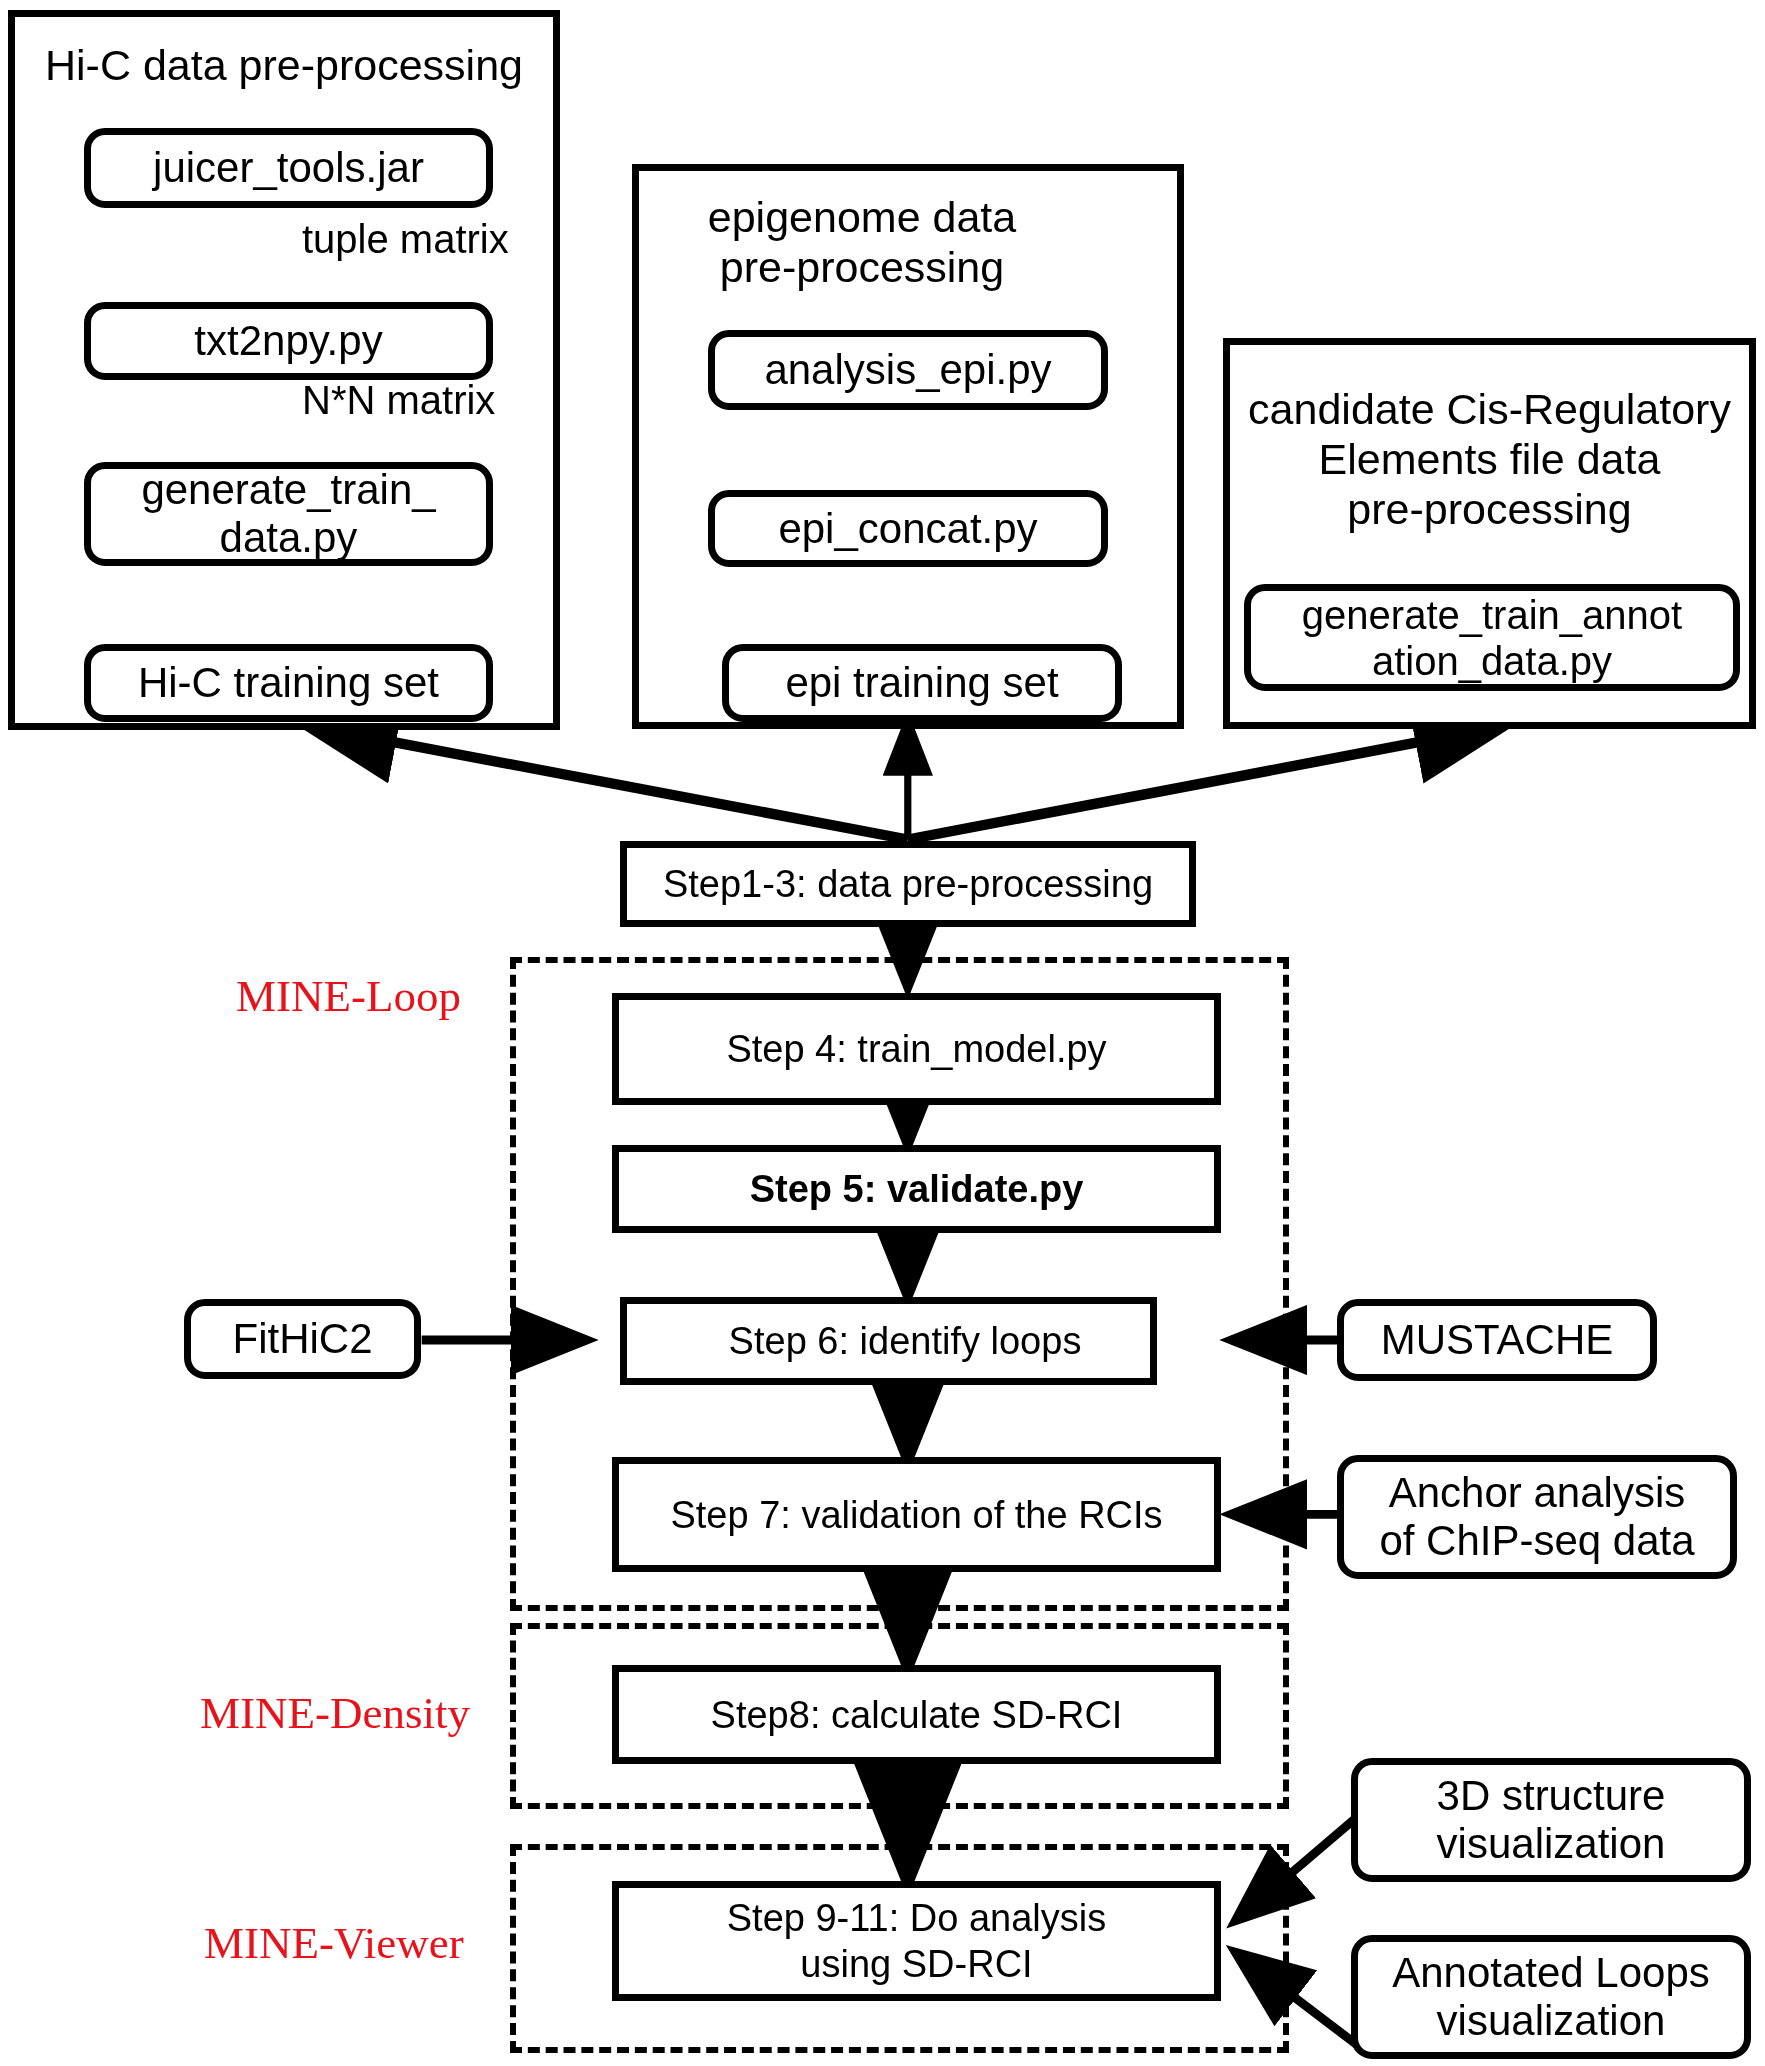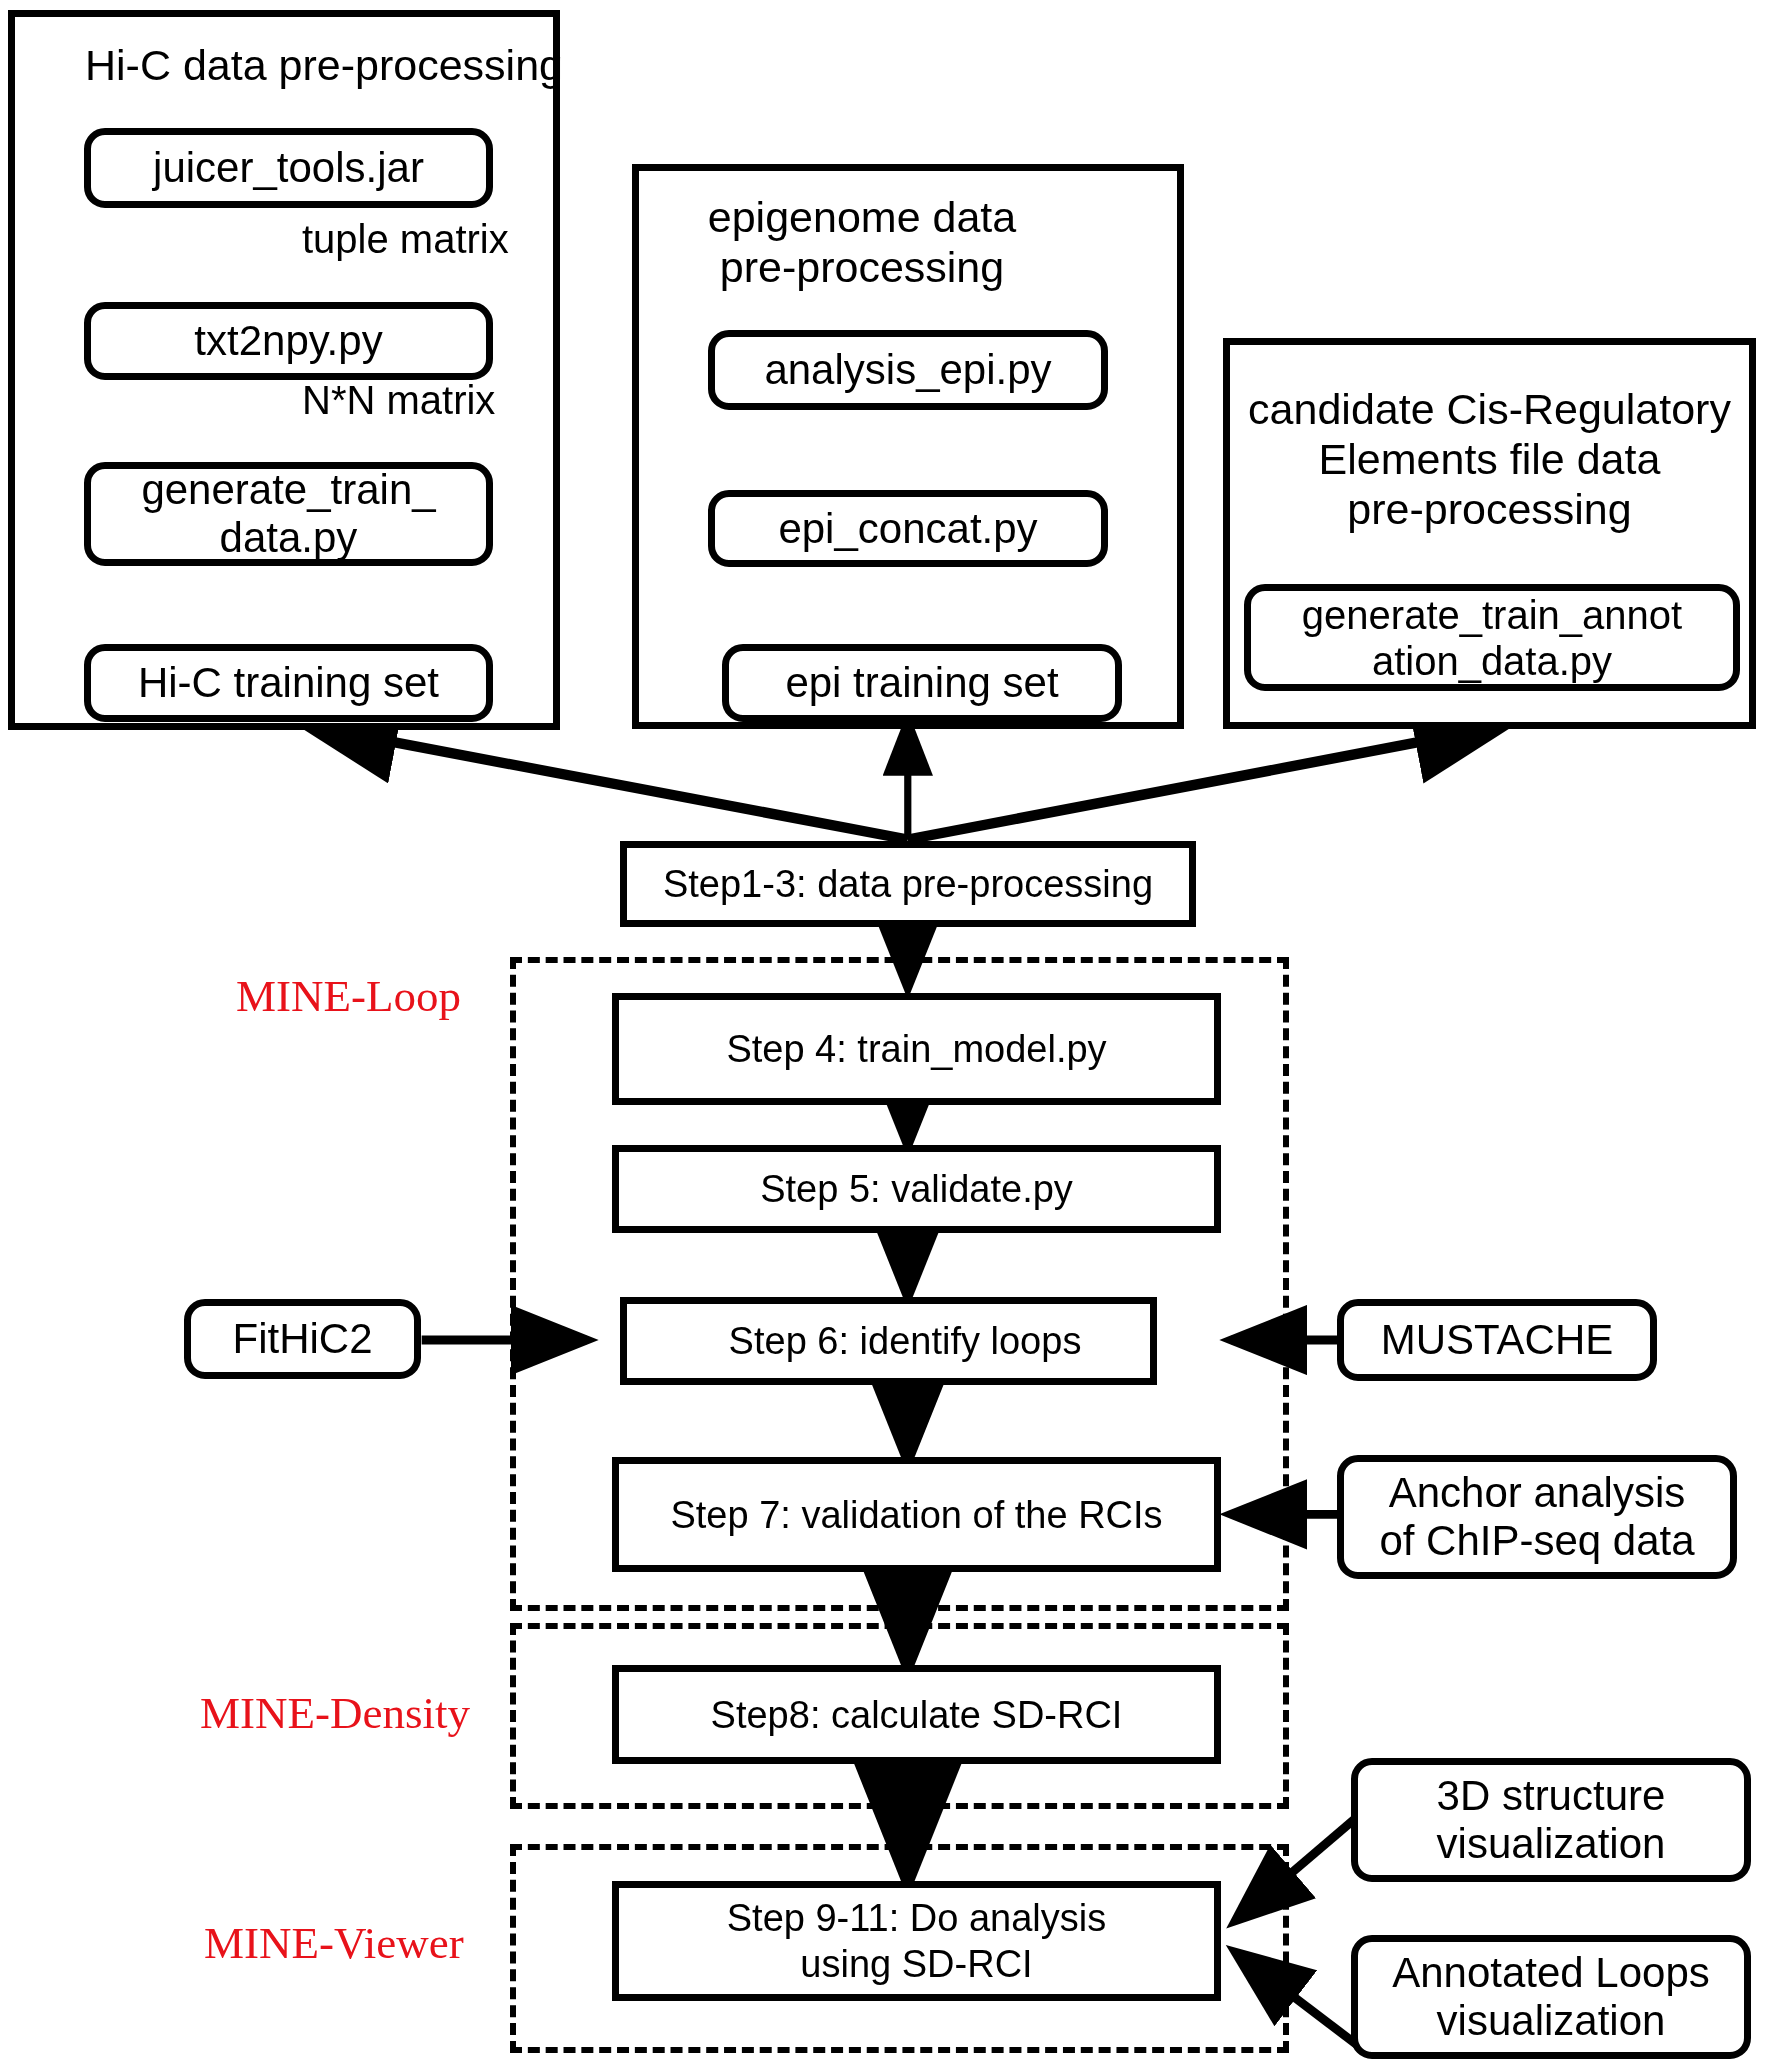--- a/index.html
+++ b/index.html
@@ -124,21 +124,21 @@
     <line x1="1135" y1="2205" x2="1135" y2="2350" stroke="#000" stroke-width="17" marker-end="url(#ah)"></line>
 
     <line x1="527" y1="1676" x2="733" y2="1676" stroke="#000" stroke-width="11" marker-end="url(#ah)"></line>
     <line x1="1672" y1="1676" x2="1540" y2="1676" stroke="#000" stroke-width="11" marker-end="url(#ah)"></line>
     <line x1="1672" y1="1894" x2="1540" y2="1894" stroke="#000" stroke-width="11" marker-end="url(#ah)"></line>
     <line x1="1700" y1="2270" x2="1545" y2="2402" stroke="#000" stroke-width="11" marker-end="url(#ah)"></line>
     <line x1="1700" y1="2560" x2="1545" y2="2442" stroke="#000" stroke-width="11" marker-end="url(#ah)"></line>
   </svg>
 
   <div class="panel" style="left:8px; top:9.6px; width:552px; height:720px;"></div>
-  <div class="panel-title" style="left:16px; top:40px; width:536px;padding-left:40px;">Hi-C data pre-processing</div>
+  <div class="panel-title" style="left:16px; top:40px; width:536px;">Hi-C data pre-processing</div>
 
   <div class="rbox" style="left:84px; top:128px; width:409px; height:80px;">juicer_tools.jar</div>
   <div class="elabel" style="left:302px; top:217px;">tuple matrix</div>
 
   <div class="rbox" style="left:84px; top:302px; width:409px; height:78px;text-align:center;">txt2npy.py</div>
   <div class="elabel" style="left:302px; top:378px;">N*N matrix</div>
 
   <div class="rbox" style="left:84px; top:462px; width:409px; height:104px;">generate_train_
 data.py</div>
 
@@ -159,21 +159,21 @@
 
   <div class="rbox" style="left:1244px; top:584px; width:496px; height:107px; font-size:40px; line-height:46px;">generate_train_annot
 ation_data.py</div>
 
   <div class="sbox" style="left:620px; top:841px; width:576px; height:86px;">Step1-3: data pre-processing</div>
 
   <div class="dashed" style="left:510px; top:957px; width:779px; height:654px;"></div>
   <div class="mlabel" style="left:236px; top:972px;">MINE-Loop</div>
 
   <div class="sbox" style="left:612px; top:993px; width:609px; height:112px;">Step 4: train_model.py</div>
-  <div class="sbox" style="left:612px; top:1145px; width:609px; height:88px;">Step 5: validate.py</div>
+  <div class="sbox" style="left:612px; top:1145px; width:609px; height:88px;font-weight:bold;">Step 5: validate.py</div>
   <div class="sbox" style="left:620px; top:1297px; width:537px; height:88px;padding-left:41px;">Step 6: identify loops</div>
   <div class="sbox" style="left:612px; top:1457px; width:609px; height:115px;">Step 7: validation of the RCIs</div>
 
   <div class="dashed" style="left:510px; top:1623px; width:779px; height:186px;"></div>
   <div class="mlabel" style="left:200px; top:1689px;">MINE-Density</div>
 
   <div class="sbox" style="left:612px; top:1665px; width:609px; height:99px;">Step8: calculate SD-RCI</div>
 
   <div class="dashed" style="left:510px; top:1844px; width:779px; height:209px;"></div>
   <div class="mlabel" style="left:204px; top:1919px;">MINE-Viewer</div>

